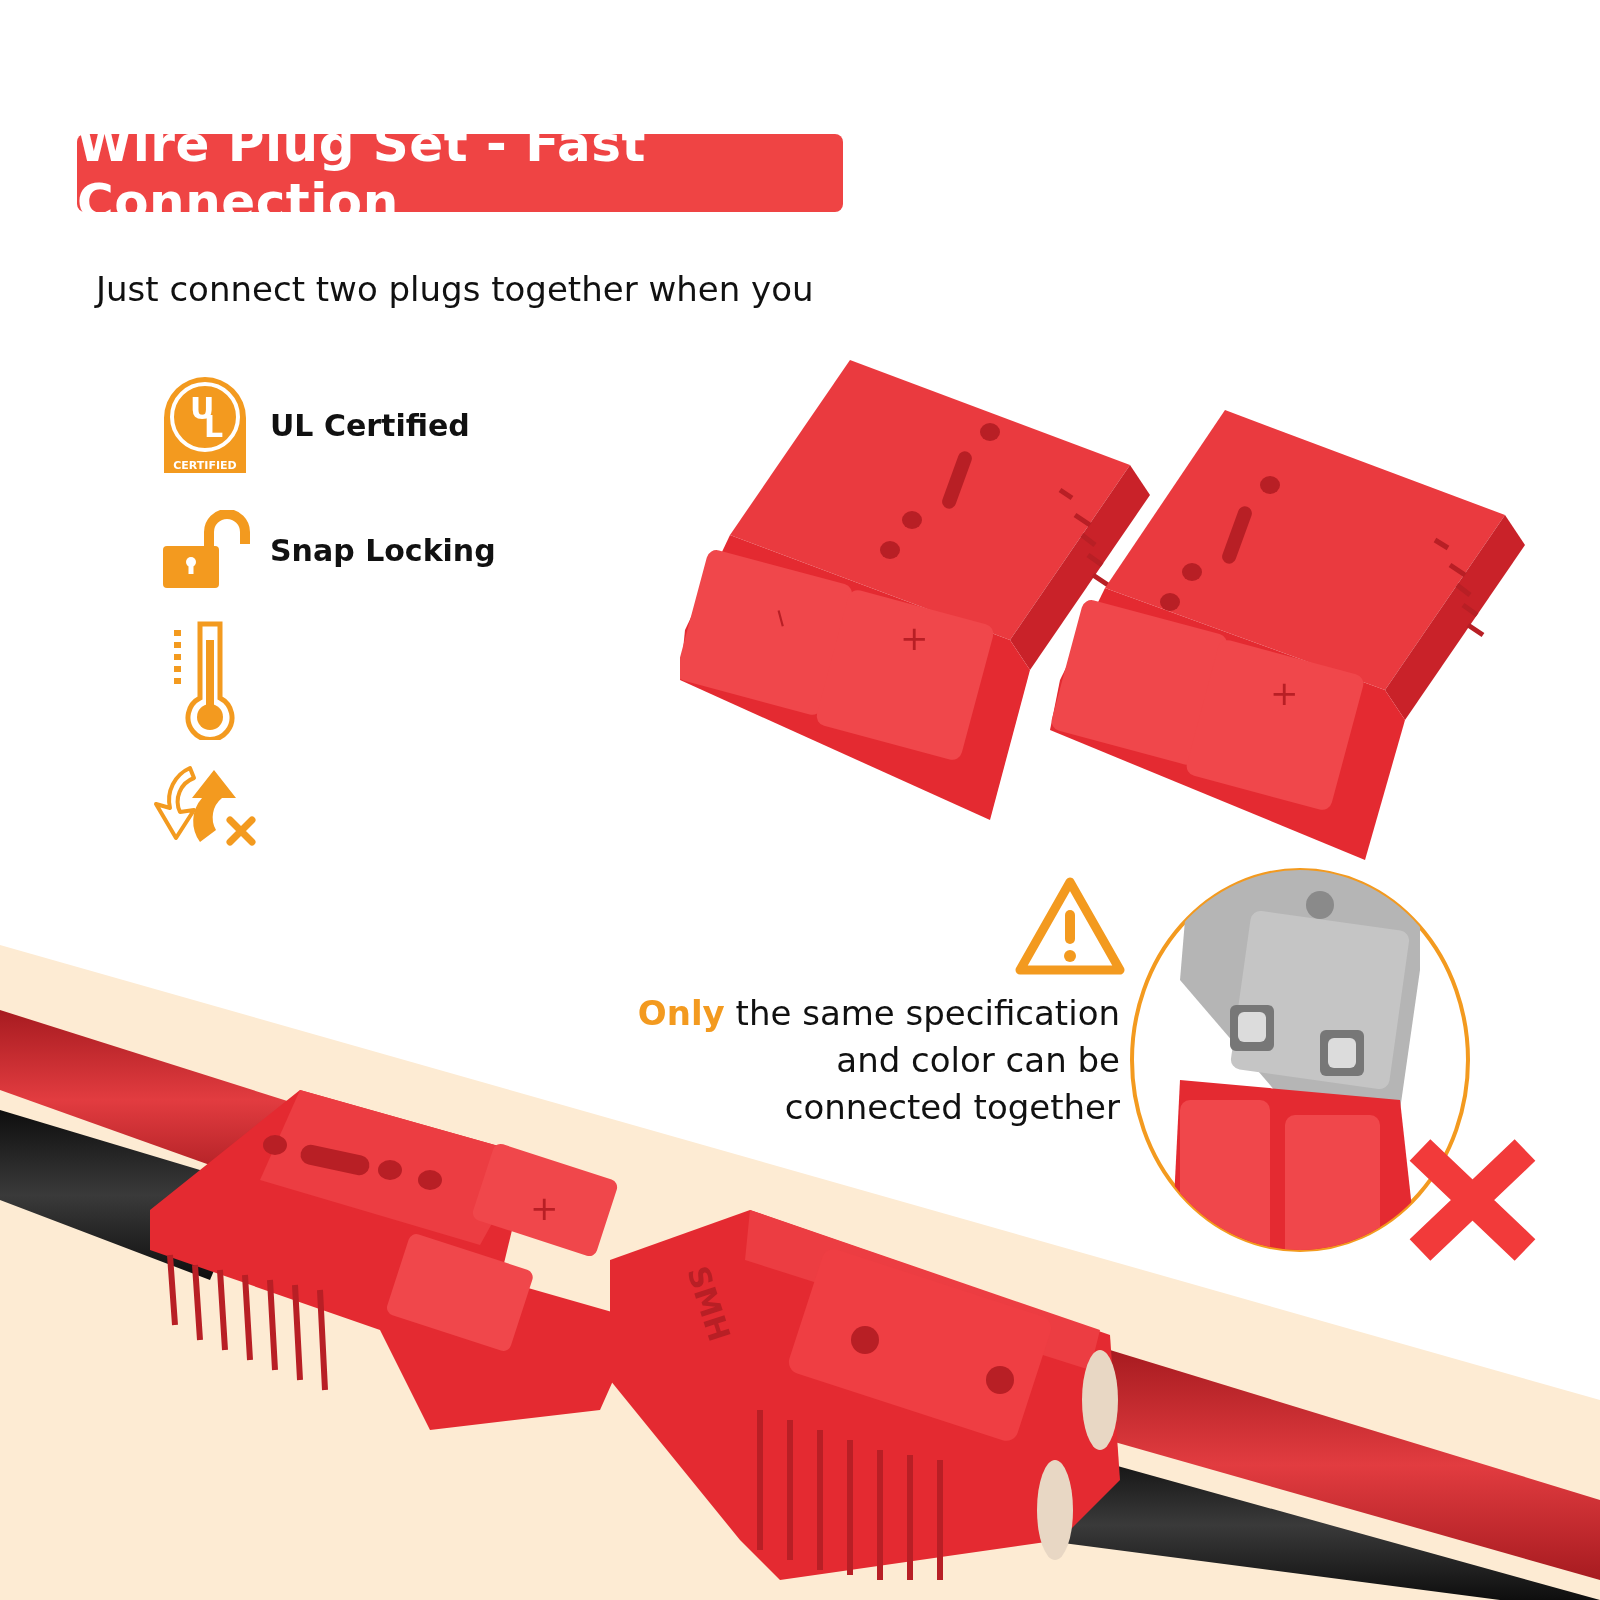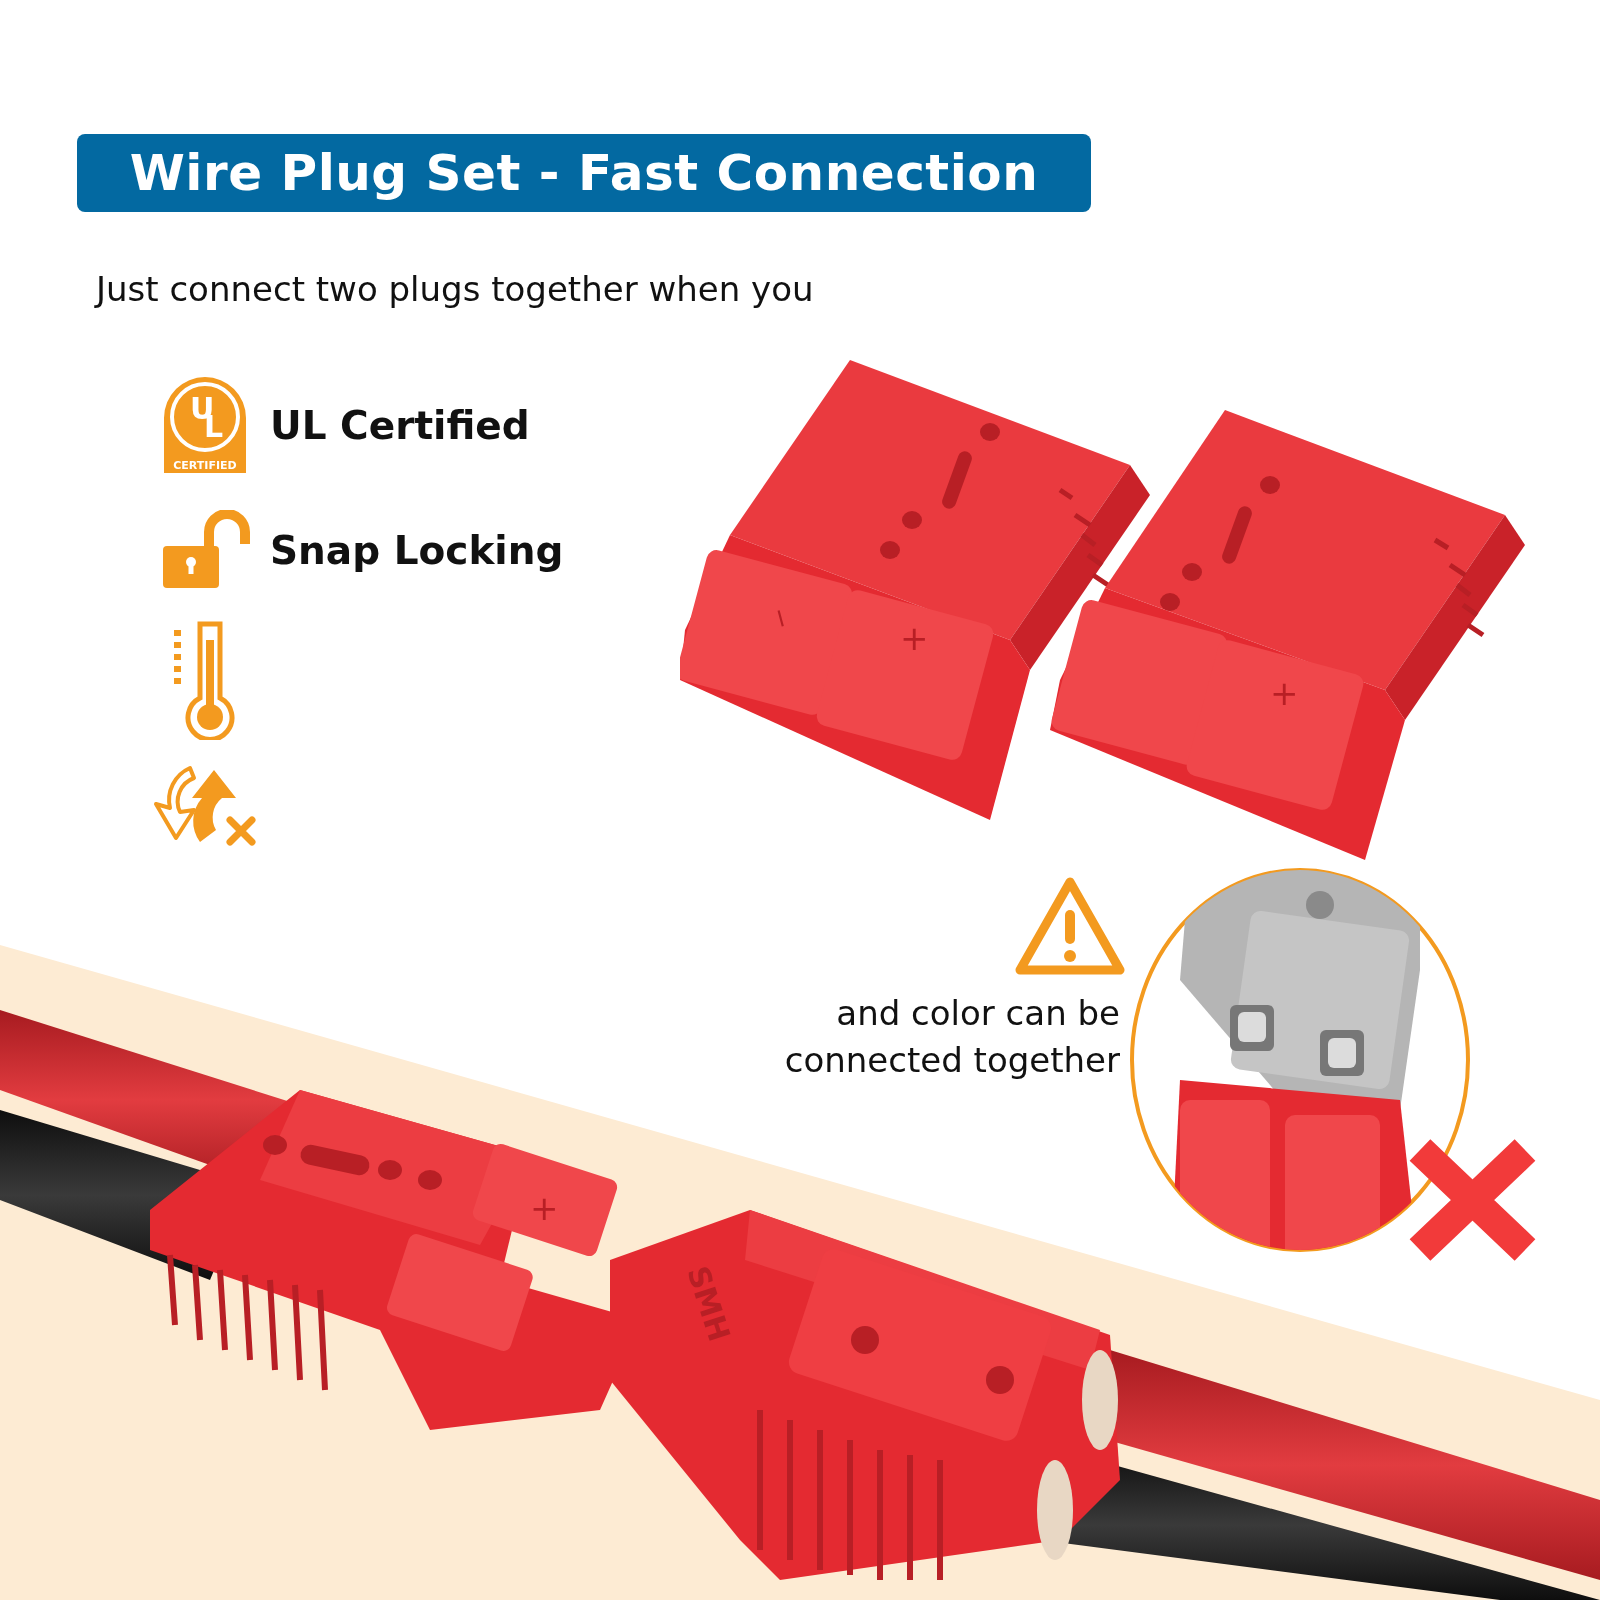--- a/index.html
+++ b/index.html
@@ -1,24 +1,24 @@
 <!DOCTYPE html>
 <html><head>
 <meta charset="utf-8">
 <style>
   html, body { margin:0; padding:0; }
   body { width:1600px; height:1600px; position:relative; overflow:hidden; background:#ffffff; font-family:"Liberation Sans", sans-serif; }
   .bg-band { position:absolute; left:0; top:0; width:1600px; height:1600px; }
-  .title-banner { position:absolute; left:77px; top:134px; width:1014px; height:78px; background:#0369a1; border-radius:8px; display:flex; align-items:center; justify-content:center; }
+  .title-banner { position:absolute; left:77px; top:134px; width:766px; height:78px; background:#ef4444; border-radius:8px; display:flex; align-items:center; justify-content:center; }
   .title-banner span { color:#ffffff; font-weight:bold; font-size:50px; letter-spacing:0.5px; font-family:"DejaVu Sans", sans-serif; }
   .subtitle { position:absolute; left:96px; top:232px; width:900px; font-size:34px; line-height:50px; color:#111; font-family:"DejaVu Sans", sans-serif;margin-top:32px; }
   .features { position:absolute; left:150px; top:370px; }
   .feature { position:absolute; display:flex; align-items:center; }
   .feature .icon { width:110px; height:110px; display:flex; align-items:center; justify-content:center; }
-  .feature .label { font-size:39px; font-weight:bold; color:#111; margin-left:10px; font-family:"DejaVu Sans", sans-serif; white-space:nowrap; }
+  .feature .label { font-size:30px; font-weight:bold; color:#111; margin-left:10px; font-family:"DejaVu Sans", sans-serif; white-space:nowrap; }
   .warn-icon { position:absolute; left:1014px; top:876px; }
   .warn-text { position:absolute; left:560px; top:990px; width:560px; text-align:right; font-size:34px; line-height:47px; color:#111; font-family:"DejaVu Sans", sans-serif; }
   .warn-text .hl { color:#f39a1f; font-weight:bold; }
   .photo { position:absolute; }
 </style>
 </head>
 <body>
 
 <svg class="bg-band" viewBox="0 0 1600 1600">
   <polygon points="0,945 1600,1400 1600,1600 0,1600" fill="#fdebd3"></polygon>
@@ -117,20 +117,21 @@
 </svg>
 
 <div class="warn-icon">
   <svg width="112" height="100" viewBox="0 0 112 100">
     <path d="M56,6 L106,94 L6,94 Z" fill="none" stroke="#f39a1f" stroke-width="9" stroke-linejoin="round"></path>
     <rect x="51" y="34" width="10" height="34" rx="5" fill="#f39a1f"></rect>
     <circle cx="56" cy="80" r="6" fill="#f39a1f"></circle>
   </svg>
 </div>
 <div class="warn-text">
+  <div><span class="hl">Only</span><span> the same specification</span></div>
   <div>and color can be</div>
   <div>connected together</div>
 </div>
 
 <svg class="photo" style="left:1120px; top:860px;" width="480" height="420" viewBox="0 0 480 420">
   <defs>
       <clipPath id="circ">
         <ellipse cx="180" cy="200" rx="168" ry="190"></ellipse>
       </clipPath>
     </defs>

